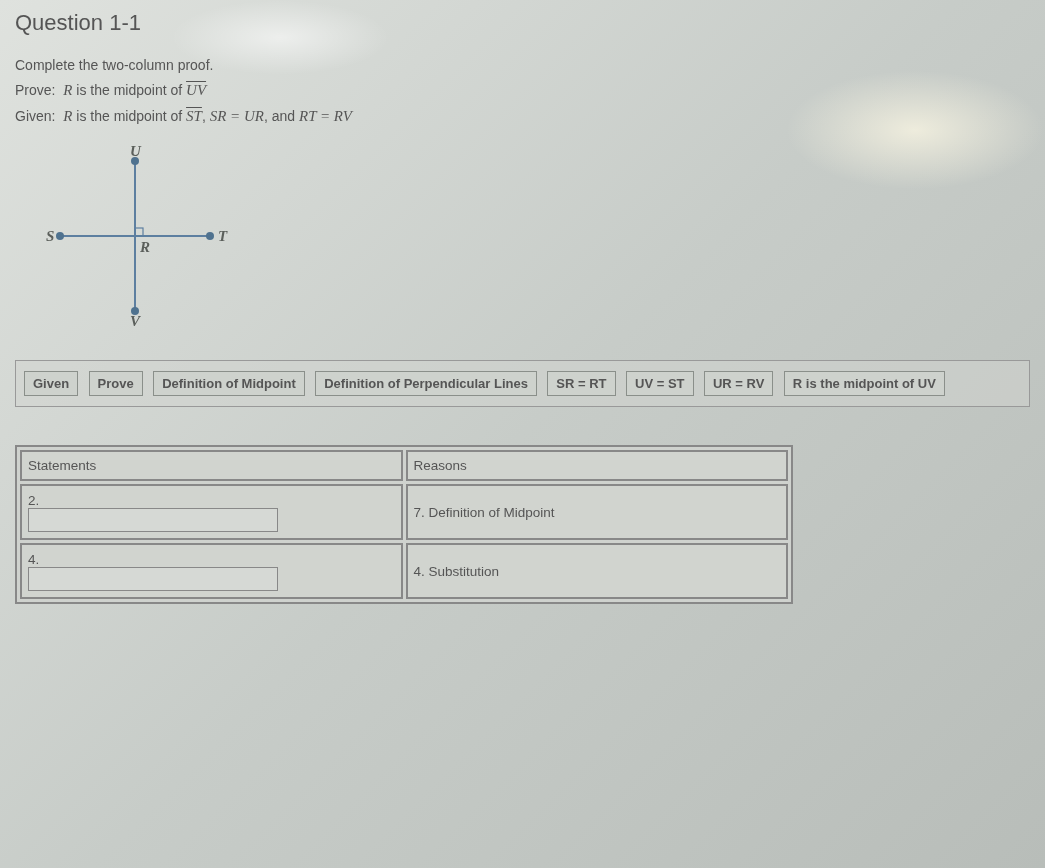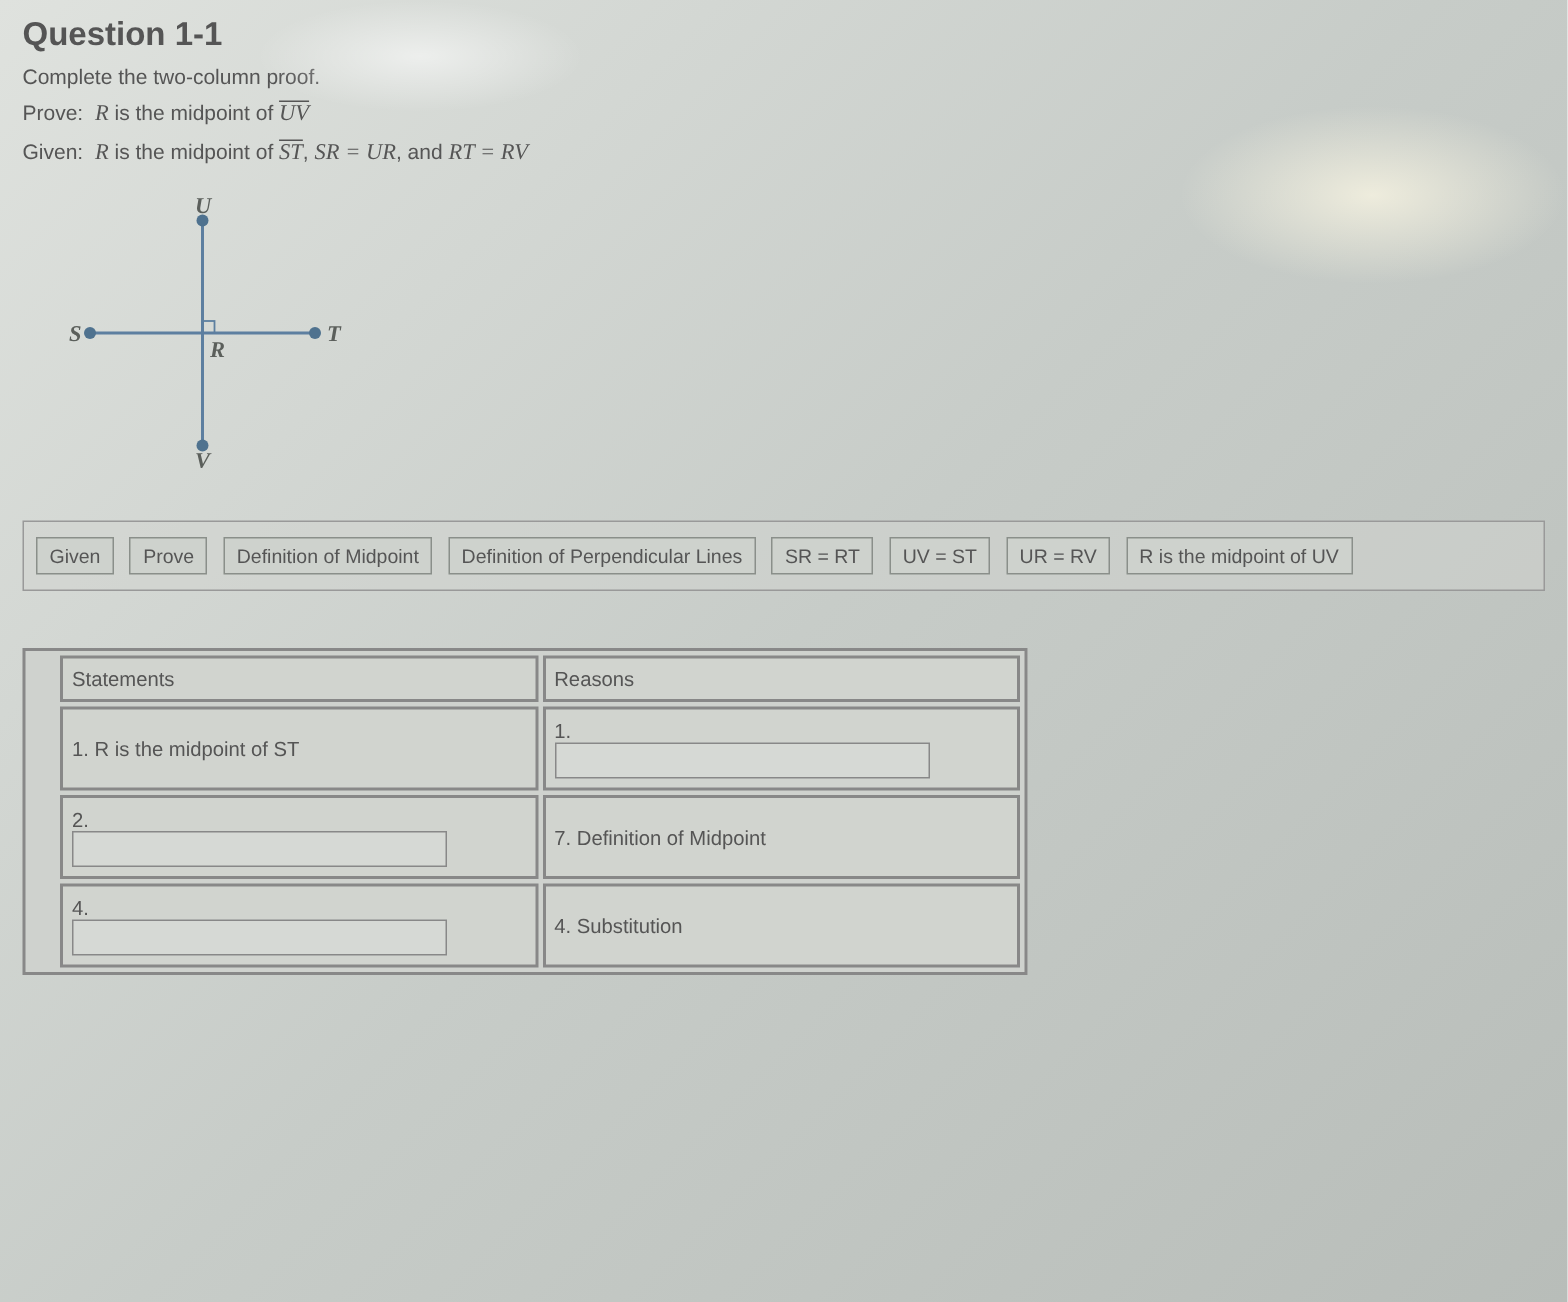--- a/index.html
+++ b/index.html
@@ -8,55 +8,55 @@
     background: linear-gradient(135deg, #dfe2de 0%, #c7ccc8 50%, #b8bdb9 100%);
     width: 1045px;
     height: 868px;
     color: #4a4a4a;
     padding: 10px 15px;
     overflow: hidden;
     position: relative;
   }
   h2.title {
     font-size: 22px;
-    font-weight: bold;
+    font-weight: normal;
     color: #555;
-    margin-bottom: 4px;
+    margin-bottom: 18px;
   }
   .prompt { font-size: 14px; color: #555; line-height: 1.6; }
   .prompt .line { margin-bottom: 2px; }
   .mi { font-style: italic; font-family: 'Times New Roman', serif; font-size: 15px; }
   .ov { text-decoration: overline; }
   .diagram-wrap { margin: 18px 0 8px 25px; }
   .diagram { width: 200px; height: 180px; }
   .pt-label { font-style: italic; font-weight: bold; font-family: 'Times New Roman', serif; fill:#5b5f5b; font-size:15px; }
   .chips-bar {
     border: 1px solid #999;
     background: rgba(210,212,208,0.5);
     padding: 10px 8px;
     margin: 30px 0 38px 0;
+    font-weight: bold;
   }
   .chip {
     display: inline-block;
     border: 1px solid #8a8f8a;
     background: #ced2cd;
     color: #555;
     font-size: 13px;
     padding: 4px 8px;
     margin-right: 6px;
     cursor: move;
     user-select: none;
   }
   .proof-table {
     border-collapse: separate;
     border-spacing: 3px;
     border: 2px solid #888;
     background: #cfd2ce;
-    width: 670px;
-    padding-left: 20px;
+    width: 778px;
   }
   .proof-table th, .proof-table td {
     border: 2px solid #888;
     font-weight: normal;
     text-align: left;
     font-size: 13.5px;
     color: #555;
     padding: 6px 6px;
     vertical-align: middle;
     background: rgba(210,213,209,0.6);
@@ -134,27 +134,20 @@
   <span class="chip">R is the midpoint of UV</span>
 </div>
 
 <table class="proof-table">
   <tbody>
       <tr>
     <th style="width:50%">Statements</th>
     <th style="width:50%">Reasons</th>
   </tr>
   <tr>
-    <td>1.  R is the midpoint of ST</td>
-    <td>
-      <span class="num-label">1.</span><br>
-      <span class="drop-slot"></span>
-    </td>
-  </tr>
-  <tr>
     <td>
       <span class="num-label">2.</span><br>
       <span class="drop-slot"></span>
     </td>
     <td>7. Definition of Midpoint</td>
   </tr>
   <tr>
     <td>
       <span class="num-label">4.</span><br>
       <span class="drop-slot"></span>

